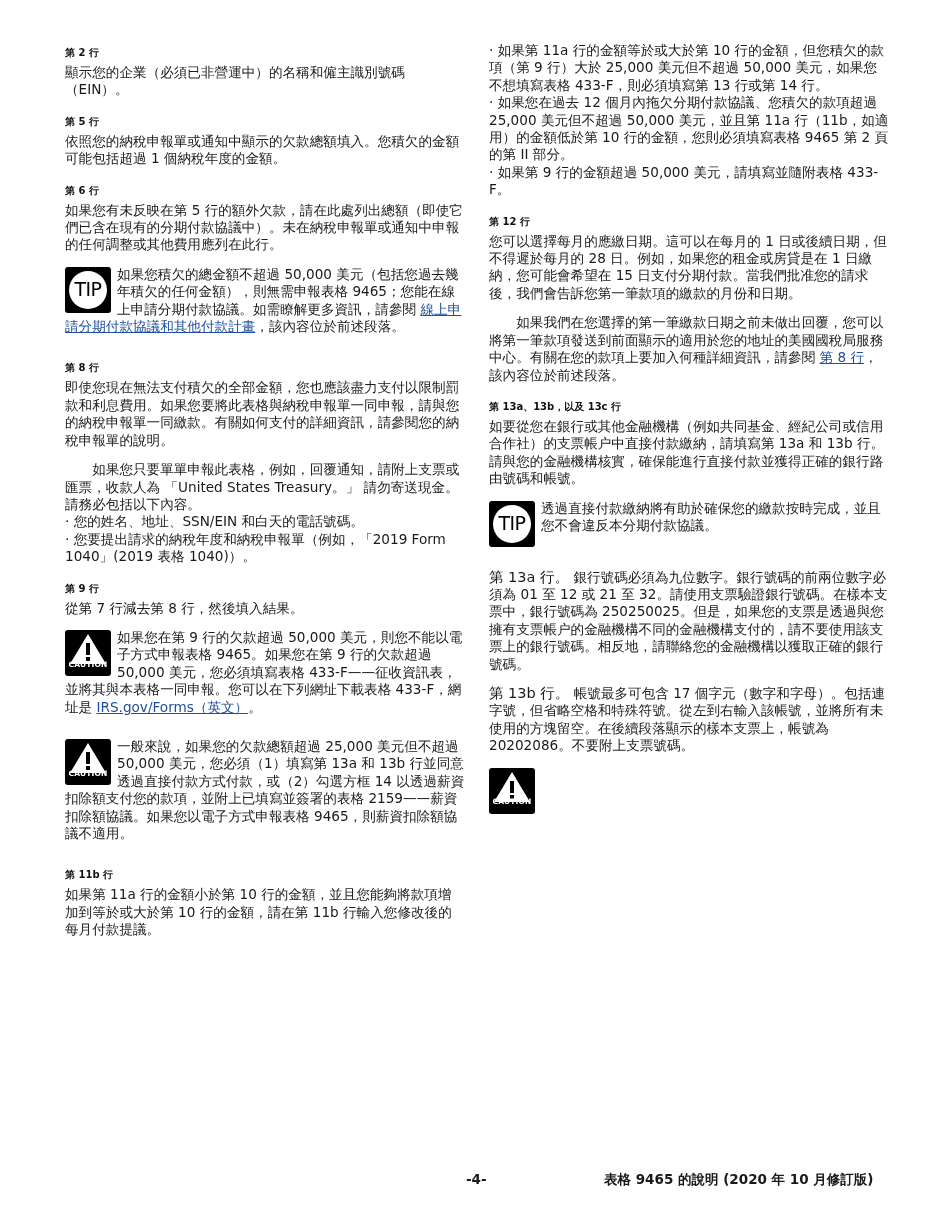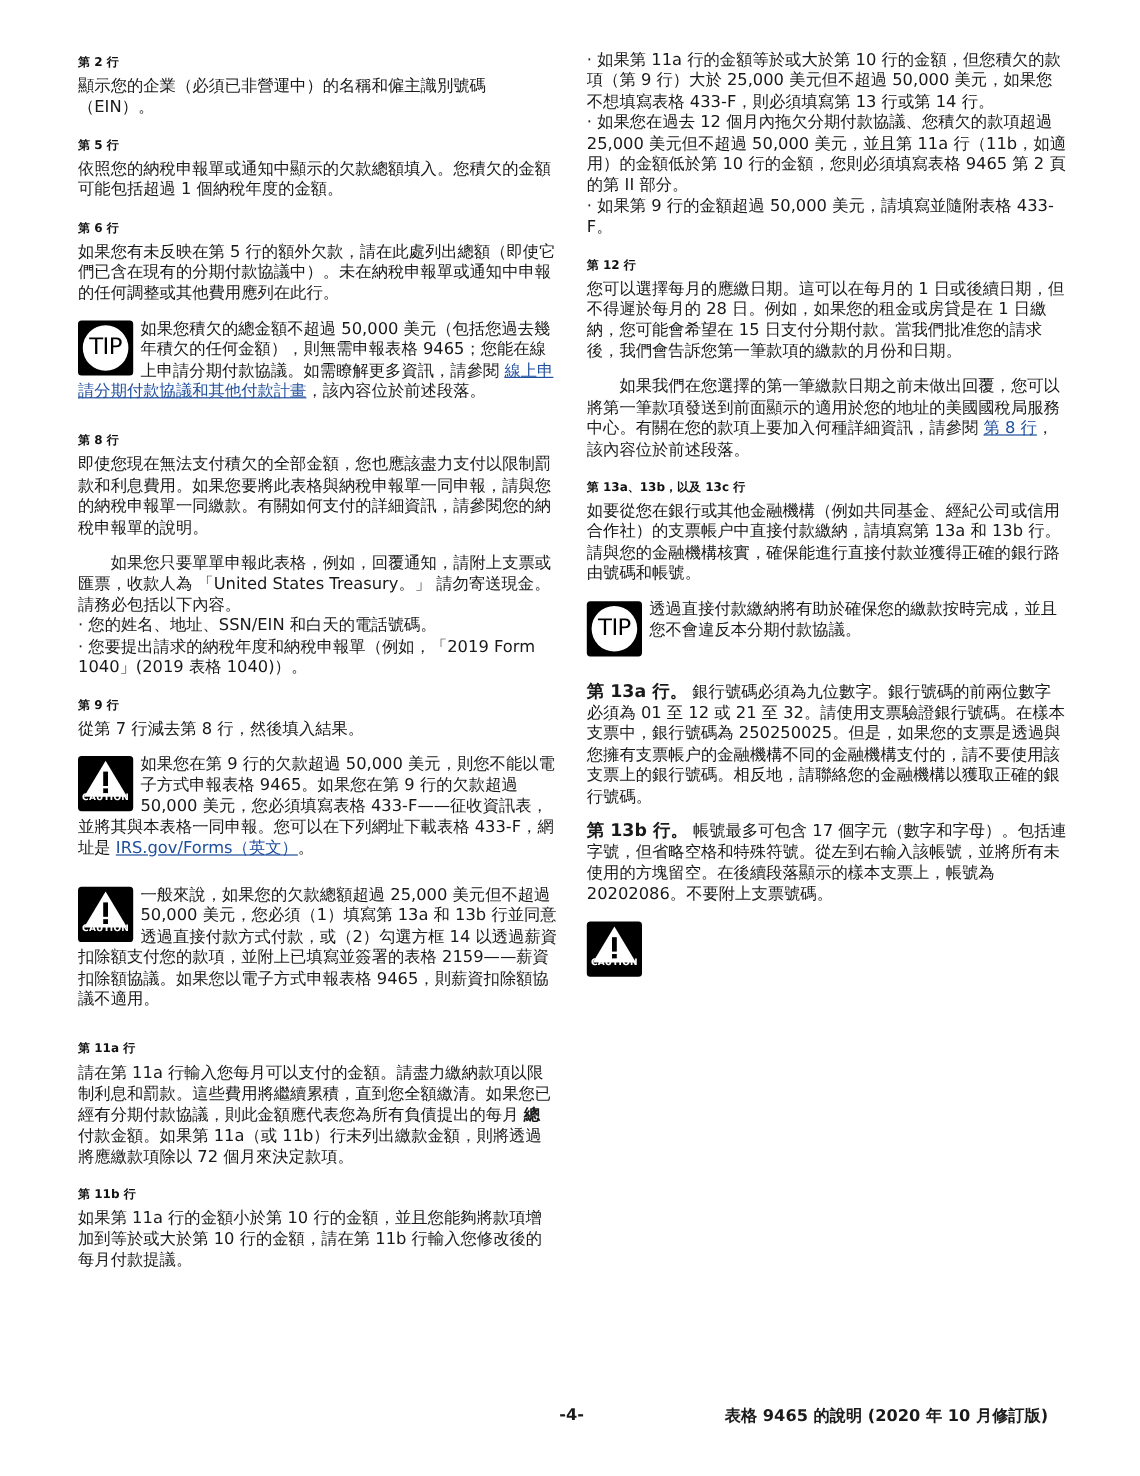--- a/index.html
+++ b/index.html
@@ -31,21 +31,21 @@
     display: flex; align-items: center; justify-content: center;
     font-family: "DejaVu Sans", sans-serif; font-weight: normal; font-size: 19px; color: #000;
     letter-spacing: -0.5px;
   }
   .caution-ico svg { position: absolute; left: 0; top: 0; }
   .caution-ico .cap {
     position: absolute; left: 0; right: 0; bottom: 3px; text-align: center;
     color: #fff; font-size: 7.5px; font-weight: bold; letter-spacing: 0.2px;
     font-family: "DejaVu Sans", sans-serif;
   }
-  .bold-inline { font-weight: bold; font-size: 14.5px; }
+  .bold-inline { font-weight: normal; font-size: 14.5px; }
   .gap-lg { margin-bottom: 22px; }
   .footer { position: absolute; top: 1171px; font-size: 13.5px; font-weight: bold; }
   .footer.page { left: 466px; }
   .footer.title { left: 604px; }
 </style>
 </head>
 <body>
 
 <div class="col left">
   <section>
@@ -102,24 +102,20 @@
             <polygon points="23,4 41,34 5,34" fill="#fff"></polygon>
             <rect x="21" y="13" width="4" height="12" fill="#000"></rect>
             <rect x="21" y="27" width="4" height="4" fill="#000"></rect>
           </svg>
         <div class="cap">CAUTION</div>
       </div>
       <span>一般來說，如果您的欠款總額超過 25,000 美元但不超過 50,000 美元，您必須（1）填寫第 13a 和 13b 行並同意透過直接付款方式付款，或（2）勾選方框 14 以透過薪資扣除額支付您的款項，並附上已填寫並簽署的表格 2159——薪資扣除額協議。如果您以電子方式申報表格 9465，則薪資扣除額協議不適用。</span>
     </div>
   </section>
 
-  <section>
-    <h3>第 11a 行</h3>
-    <p><span>請在第 11a 行輸入您每月可以支付的金額。請盡力繳納款項以限制利息和罰款。這些費用將繼續累積，直到您全額繳清。如果您已經有分期付款協議，則此金額應代表您為所有負債提出的每月 </span><b>總</b><span> 付款金額。如果第 11a（或 11b）行未列出繳款金額，則將透過將應繳款項除以 72 個月來決定款項。</span></p>
-  </section>
 
   <section>
     <h3>第 11b 行</h3>
     <p>如果第 11a 行的金額小於第 10 行的金額，並且您能夠將款項增加到等於或大於第 10 行的金額，請在第 11b 行輸入您修改後的每月付款提議。</p>
   </section>
 </div>
 
 <div class="col right">
   <div class="bullet-group">
     <p class="bullet">· 如果第 11a 行的金額等於或大於第 10 行的金額，但您積欠的款項（第 9 行）大於 25,000 美元但不超過 50,000 美元，如果您不想填寫表格 433-F，則必須填寫第 13 行或第 14 行。</p>

